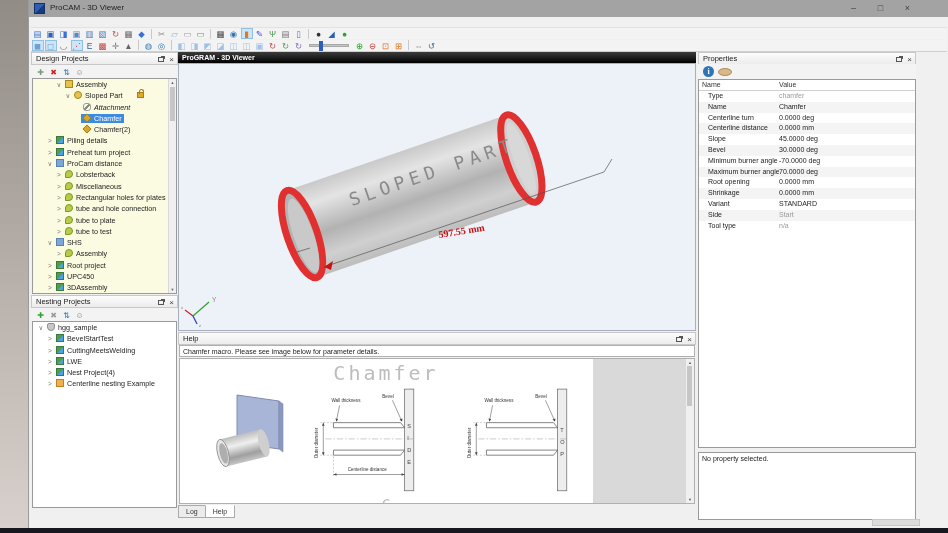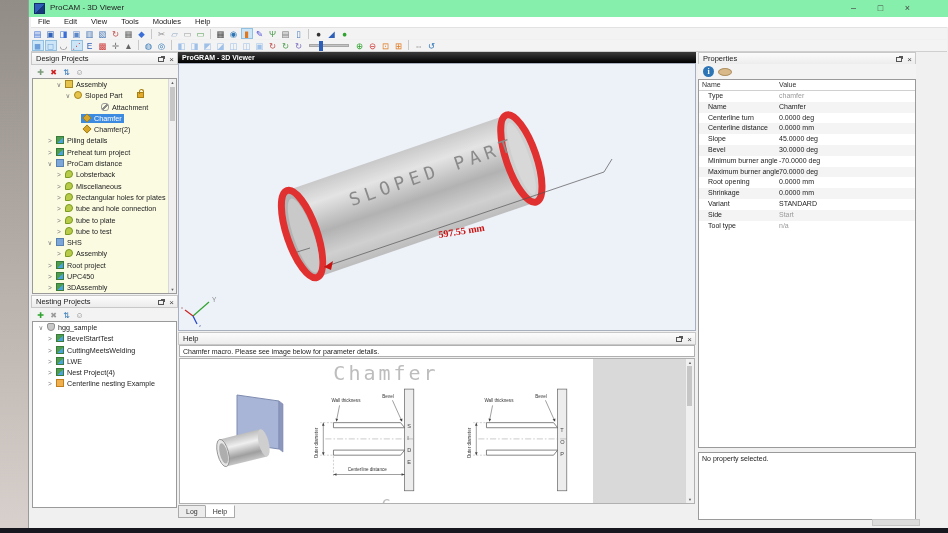--- a/index.html
+++ b/index.html
@@ -4,21 +4,21 @@
 <style>
   * { margin:0; padding:0; box-sizing:border-box; }
   html,body { width:948px; height:533px; overflow:hidden; font-family:"Liberation Sans",sans-serif; }
   .screen { position:relative; width:948px; height:533px; background:#f0f0f0; overflow:hidden; }
   .desktop { position:absolute; left:0; top:0; width:28px; height:533px;
              background:linear-gradient(180deg,#928c87 0%,#b2aba5 45%,#d9d1cd 100%); }
   .app { position:absolute; left:28px; top:0; width:920px; height:528px; background:#f0f0f0; border-left:1px solid #9a9a9a; }
   .taskbar { position:absolute; left:0; top:528px; width:948px; height:5px; background:#17171f; }
 
   
-  .titlebar { position:absolute; left:0; top:0; width:920px; height:17px; background:#86efac; }
+  .titlebar { position:absolute; left:0; top:0; width:920px; height:17px; background:#a3a3a3; }
   .appicon { position:absolute; left:5px; top:3px; width:11px; height:11px;
              background:linear-gradient(135deg,#2e5fb8 0 50%,#173a7a 50% 100%); border:1px solid #12306a; }
   .wtitle { position:absolute; left:21px; top:3px; font-size:8px; color:#222; }
   .wc { position:absolute; top:1px; width:25px; height:14px; text-align:center; font-size:9px; color:#444; line-height:14px; cursor:default; }
   .wc.min { left:812px; } .wc.max { left:839px; } .wc.close { left:866px; }
   .menubar { position:absolute; left:2px; top:17px; width:918px; height:10px; background:#fff; font-size:7.5px; color:#222; }
   .menu-item { display:inline-block; padding:0 7px; line-height:10px; }
   .toolbar { position:absolute; left:2px; width:916px; height:12px; background:#f3f3f3; display:flex; align-items:center; }
   .t1 { top:27px; border-top:1px solid #e2e2e2; }
   .t2 { top:39.5px; border-bottom:1px solid #cfcfcf; }
@@ -123,21 +123,20 @@
   <div class="app">
 
     <div class="titlebar">
       <span class="appicon"></span>
       <span class="wtitle">ProCAM - 3D Viewer</span>
       <span class="wc min">–</span>
       <span class="wc max">□</span>
       <span class="wc close">×</span>
     </div>
 
-    <div class="menubar" id="menubar"><span class="menu-item">File</span><span class="menu-item">Edit</span><span class="menu-item">View</span><span class="menu-item">Tools</span><span class="menu-item">Modules</span><span class="menu-item">Help</span></div>
     <div class="toolbar t1" id="toolbar1">
         <div class="tbtn" style="color: rgb(58, 111, 216);">▤</div>
         <div class="tbtn" style="color: rgb(47, 98, 184);">▣</div>
         <div class="tbtn" style="color: rgb(58, 111, 216);">◨</div>
         <div class="tbtn" style="color: rgb(90, 135, 200);">▣</div>
         <div class="tbtn" style="color: rgb(74, 122, 184);">▥</div>
         <div class="tbtn" style="color: rgb(74, 122, 184);">▧</div>
         <div class="tbtn" style="color: rgb(192, 80, 77);">↻</div>
         <div class="tbtn" style="color: rgb(102, 102, 102);">▦</div>
         <div class="tbtn" style="color: rgb(58, 111, 216);">◆</div>
@@ -206,21 +205,21 @@
           <div class="tbtn" style="color: rgb(138, 138, 138);">☺</div>
         </div>
       <div class="treebox yellow" id="designTree">
         <div class="vscroll">
           <span class="sb-up">▲</span>
           <div class="sb-thumb"></div>
           <span class="sb-dn">▼</span>
         </div>
       <div class="trow" style="padding-left: 22px;"><span class="exp">∨</span><span class="hl"><span class="ti assembly-icon"></span><span>Assembly</span></span></div>
           <div class="trow" style="padding-left: 31px;"><span class="exp">∨</span><span class="hl"><span class="ti part-icon"></span><span>Sloped Part</span></span><span class="lock-icon"></span></div>
-          <div class="trow" style="padding-left: 58px;"><span class="exp"></span><span class="hl"><span class="ti attachment-icon"></span><span>Attachment</span></span></div>
+          <div class="trow" style="padding-left: 40px; font-style: italic;"><span class="exp"></span><span class="hl"><span class="ti attachment-icon"></span><span>Attachment</span></span></div>
           <div class="trow sel" style="padding-left: 40px;"><span class="exp"></span><span class="hl"><span class="ti macro-icon"></span><span>Chamfer</span></span></div>
           <div class="trow" style="padding-left: 40px;"><span class="exp"></span><span class="hl"><span class="ti macro-icon"></span><span>Chamfer(2)</span></span></div>
           <div class="trow" style="padding-left: 13px;"><span class="exp">&gt;</span><span class="hl"><span class="ti project-icon"></span><span>Piling details</span></span></div>
           <div class="trow" style="padding-left: 13px;"><span class="exp">&gt;</span><span class="hl"><span class="ti project-icon"></span><span>Preheat turn project</span></span></div>
           <div class="trow" style="padding-left: 13px;"><span class="exp">∨</span><span class="hl"><span class="ti folder-icon"></span><span>ProCam distance</span></span></div>
           <div class="trow" style="padding-left: 22px;"><span class="exp">&gt;</span><span class="hl"><span class="ti profile-icon"></span><span>Lobsterback</span></span></div>
           <div class="trow" style="padding-left: 22px;"><span class="exp">&gt;</span><span class="hl"><span class="ti profile-icon"></span><span>Miscellaneous</span></span></div>
           <div class="trow" style="padding-left: 22px;"><span class="exp">&gt;</span><span class="hl"><span class="ti profile-icon"></span><span>Rectangular holes for plates</span></span></div>
           <div class="trow" style="padding-left: 22px;"><span class="exp">&gt;</span><span class="hl"><span class="ti profile-icon"></span><span>tube and hole connection</span></span></div>
           <div class="trow" style="padding-left: 22px;"><span class="exp">&gt;</span><span class="hl"><span class="ti profile-icon"></span><span>tube to plate</span></span></div>

